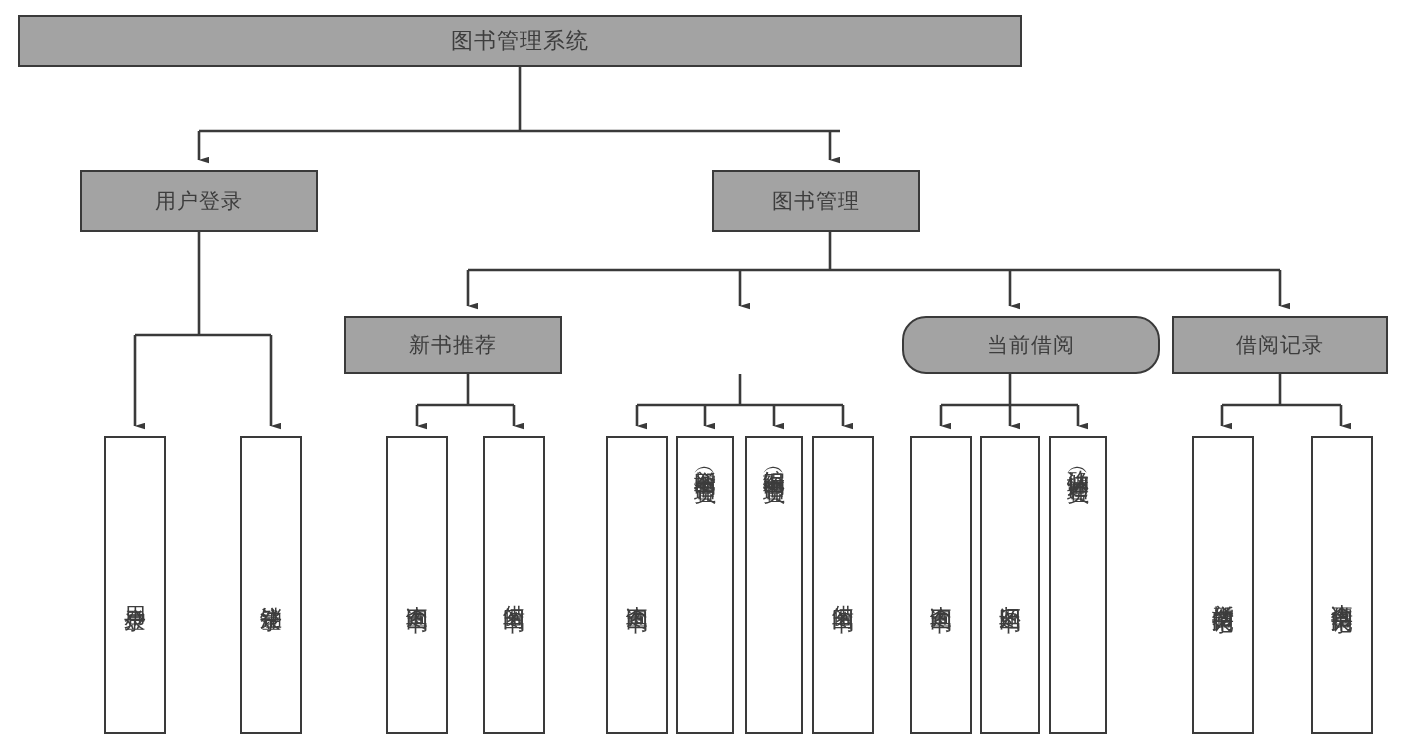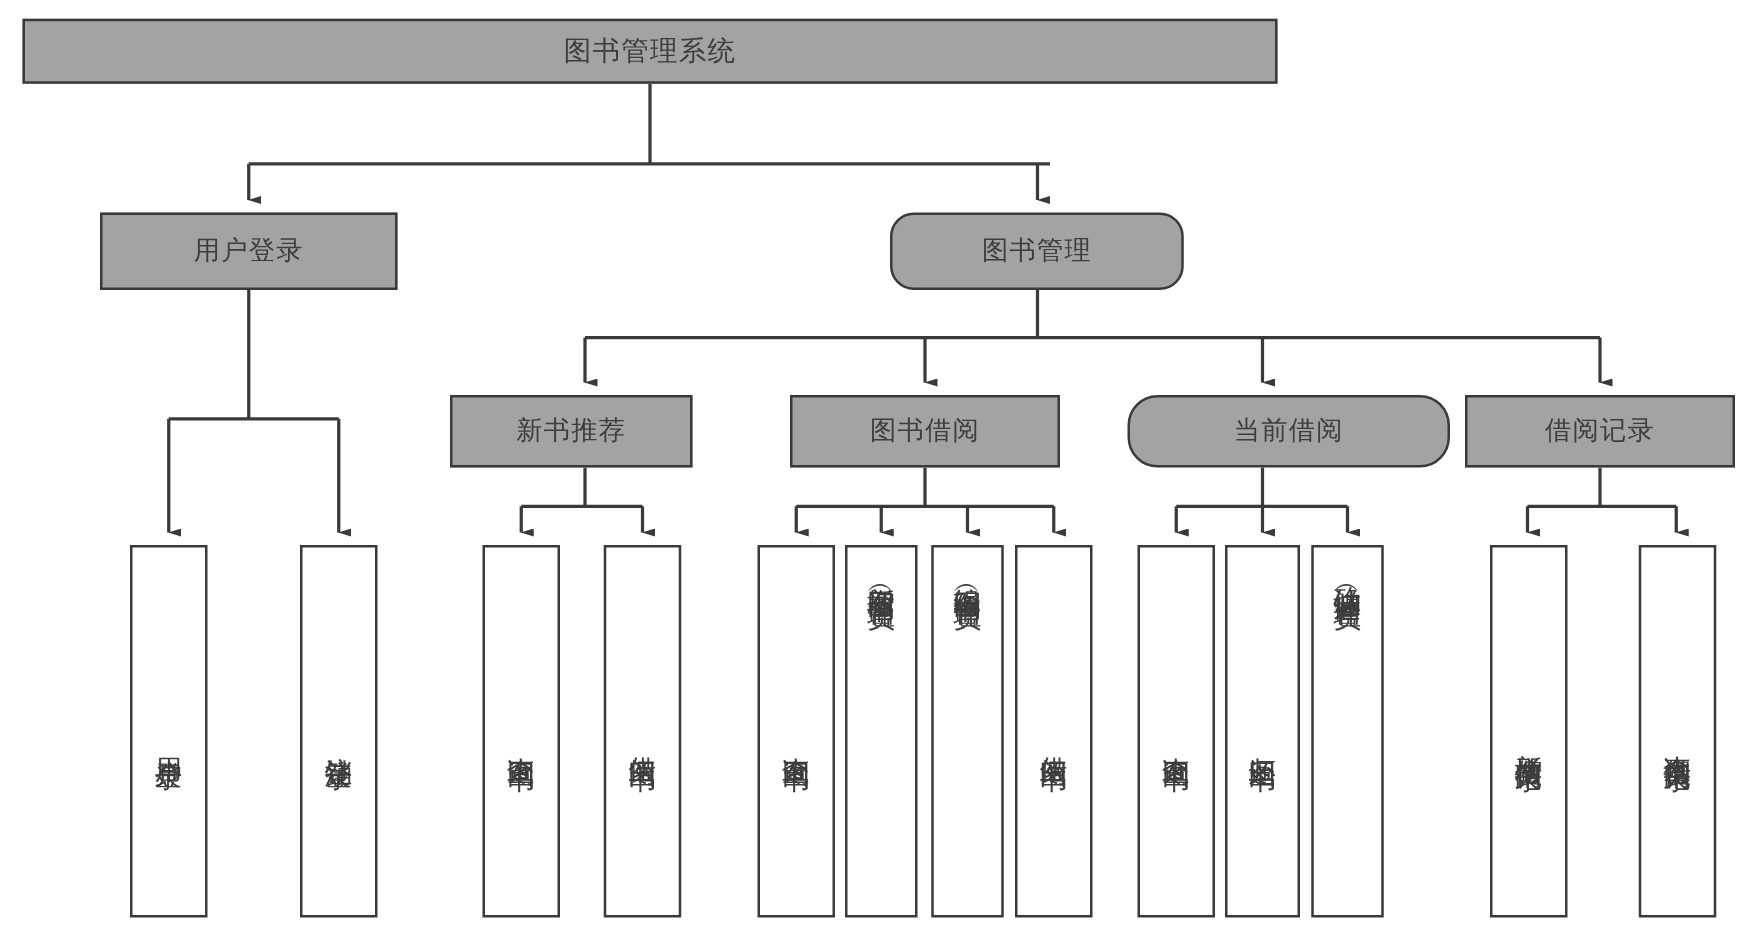--- a/index.html
+++ b/index.html
@@ -73,29 +73,26 @@
     </g>
   </svg>
 
   <div class="node root" style="left:18px;top:15px;width:1004px;height:52px;">
     <span class="lbl">图书管理系统</span>
   </div>
 
   <div class="node" style="left:80px;top:170px;width:238px;height:62px;">
     <span class="lbl">用户登录</span>
   </div>
-  <div class="node" style="left:712px;top:170px;width:235px;height:62px;border-radius:19px;">
+  <div class="node" style="left:712px;top:170px;width:208px;height:62px;">
     <span class="lbl">图书管理</span>
   </div>
 
-  <div class="node" style="left:360px;top:316px;width:194px;height:58px;align-items:center;">
+  <div class="node" style="left:344px;top:316px;width:218px;height:58px;align-items:center;">
     <span class="lbl">新书推荐</span>
-  </div>
-  <div class="node" style="left:632px;top:316px;width:216px;height:58px;">
-    <span class="lbl">图书借阅</span>
   </div>
   <div class="node" style="left:902px;top:316px;width:258px;height:58px;border-radius:24px;">
     <span class="lbl">当前借阅</span>
   </div>
   <div class="node" style="left:1172px;top:316px;width:216px;height:58px;">
     <span class="lbl">借阅记录</span>
   </div>
 
   <div class="leaf mid" style="left:104px;top:436px;width:62px;height:298px;">
     <span class="lbl">用户登录</span>

